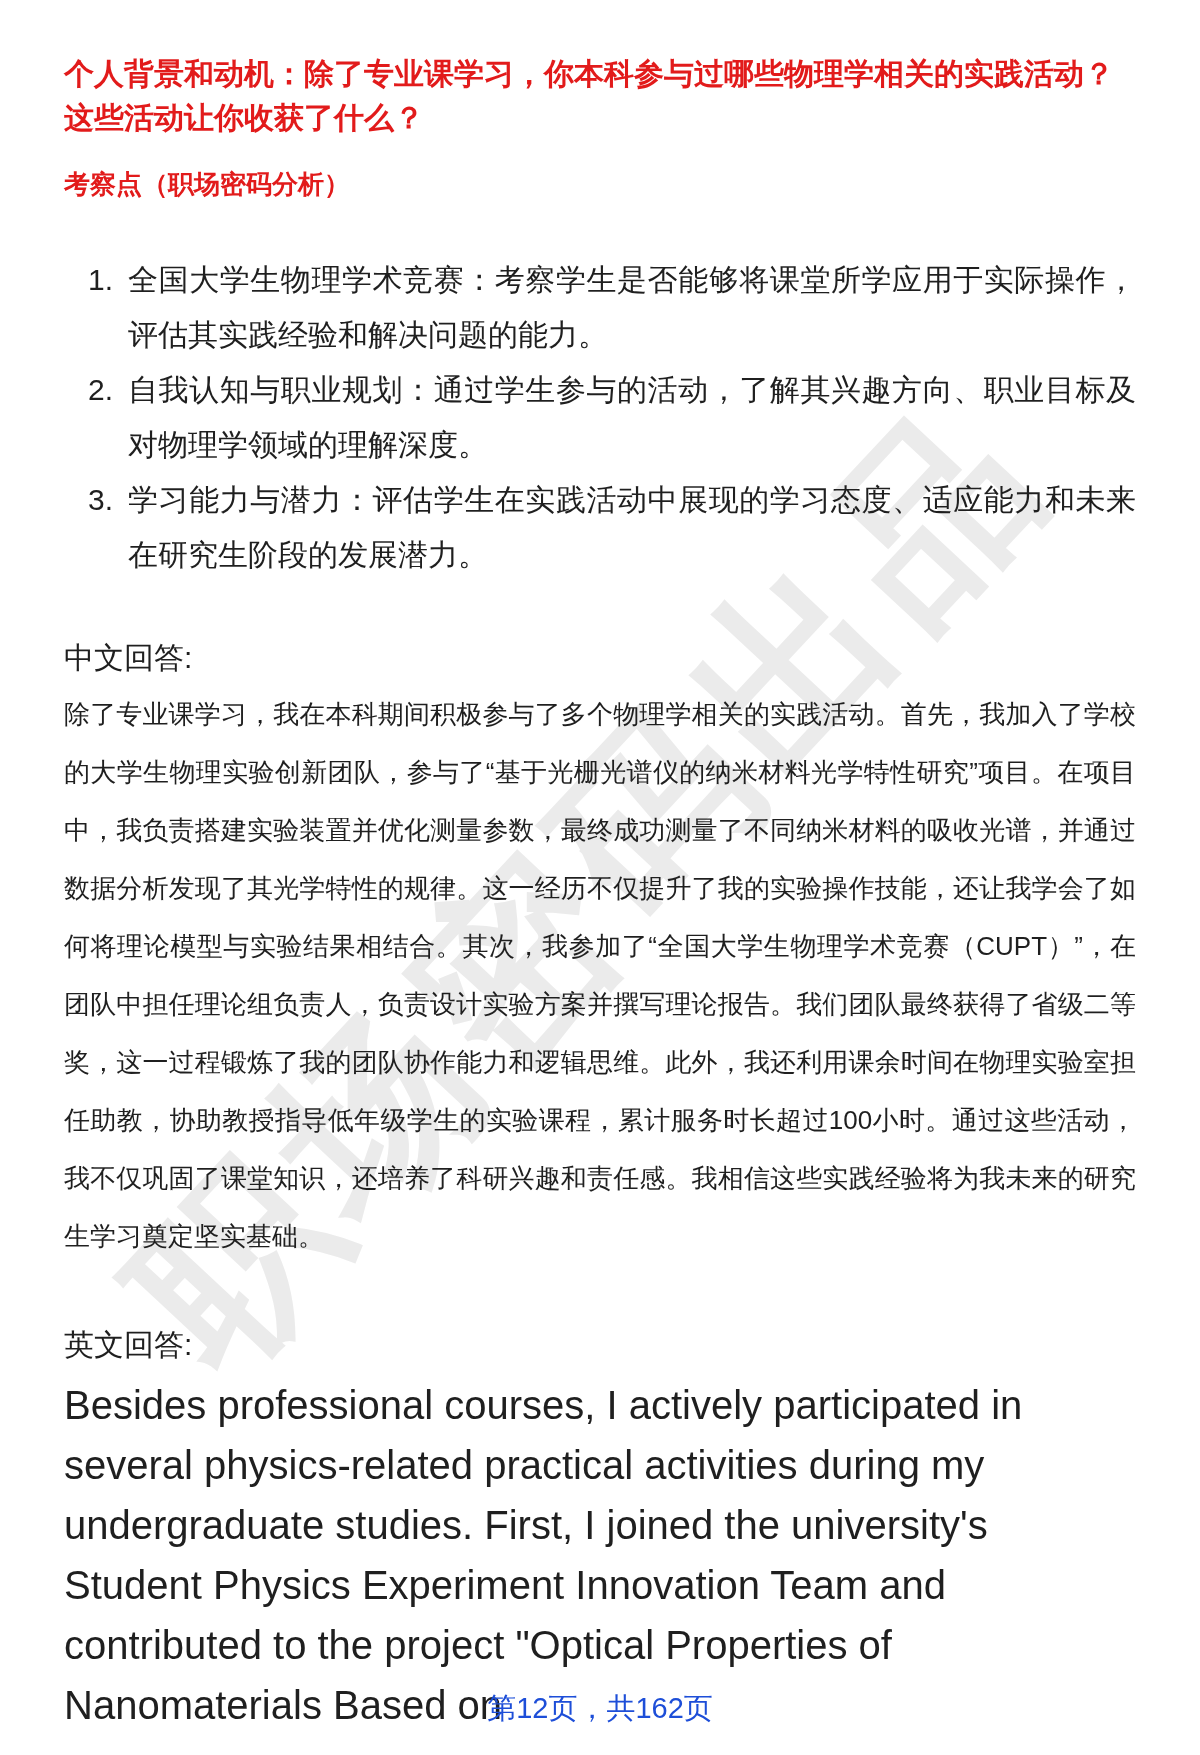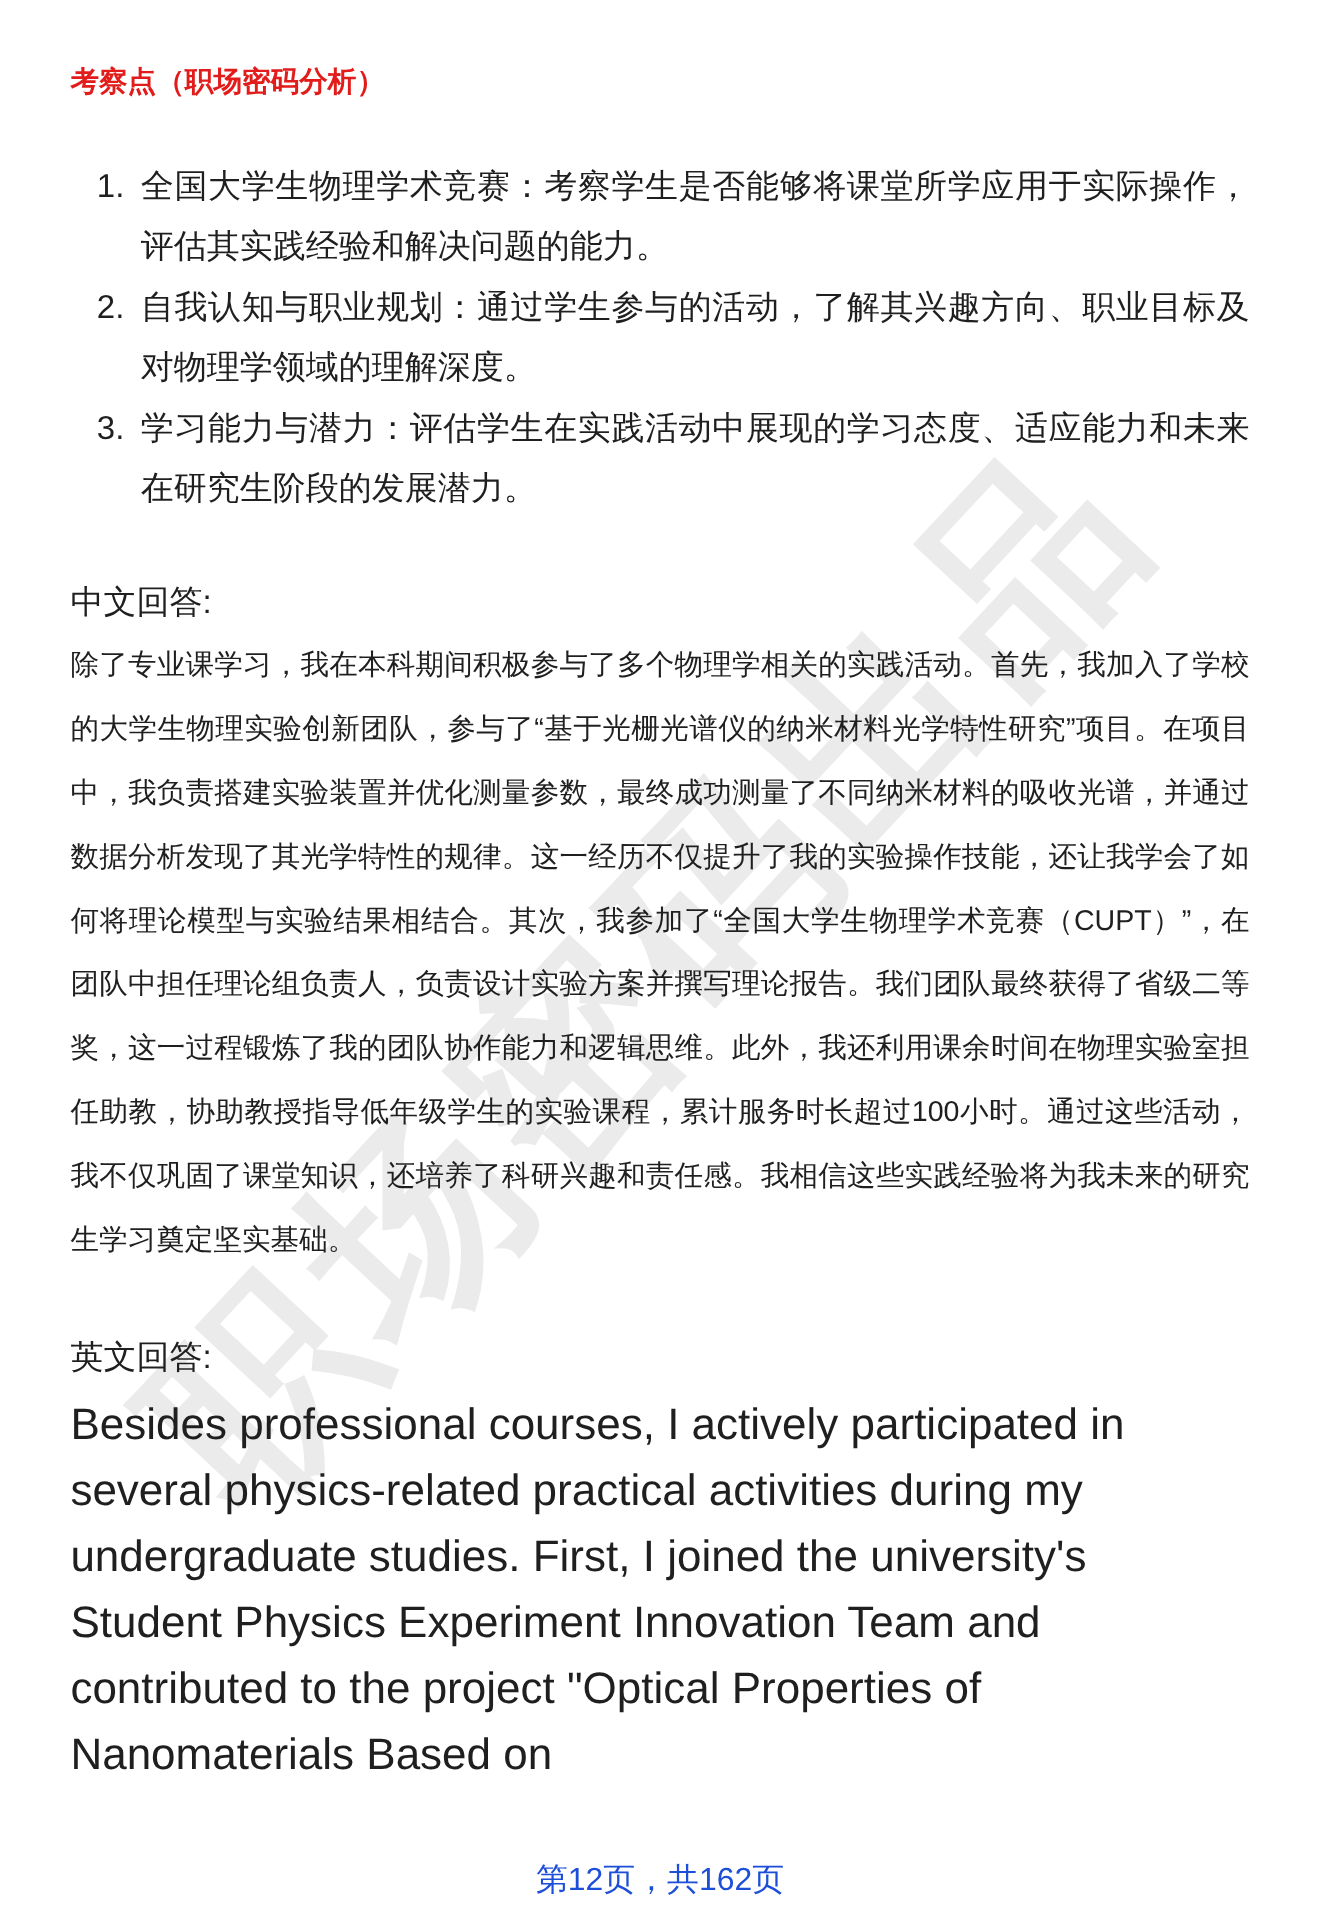--- a/index.html
+++ b/index.html
@@ -102,20 +102,21 @@
 </style>
 </head>
 <body>
 
 <div class="page">
 
   <div class="watermark">职场密码出品</div>
 
   <div class="content">
 
+    <div class="question-title">个人背景和动机：除了专业课学习，你本科参与过哪些物理学相关的实践活动？这些活动让你收获了什么？</div>
 
     <div class="section-heading">考察点（职场密码分析）</div>
 
     <div class="points">
       <div class="point">
         <span class="point-number">1.</span>
         <span class="point-text">全国大学生物理学术竞赛：考察学生是否能够将课堂所学应用于实际操作，评估其实践经验和解决问题的能力。</span>
       </div>
       <div class="point">
         <span class="point-number">2.</span>

